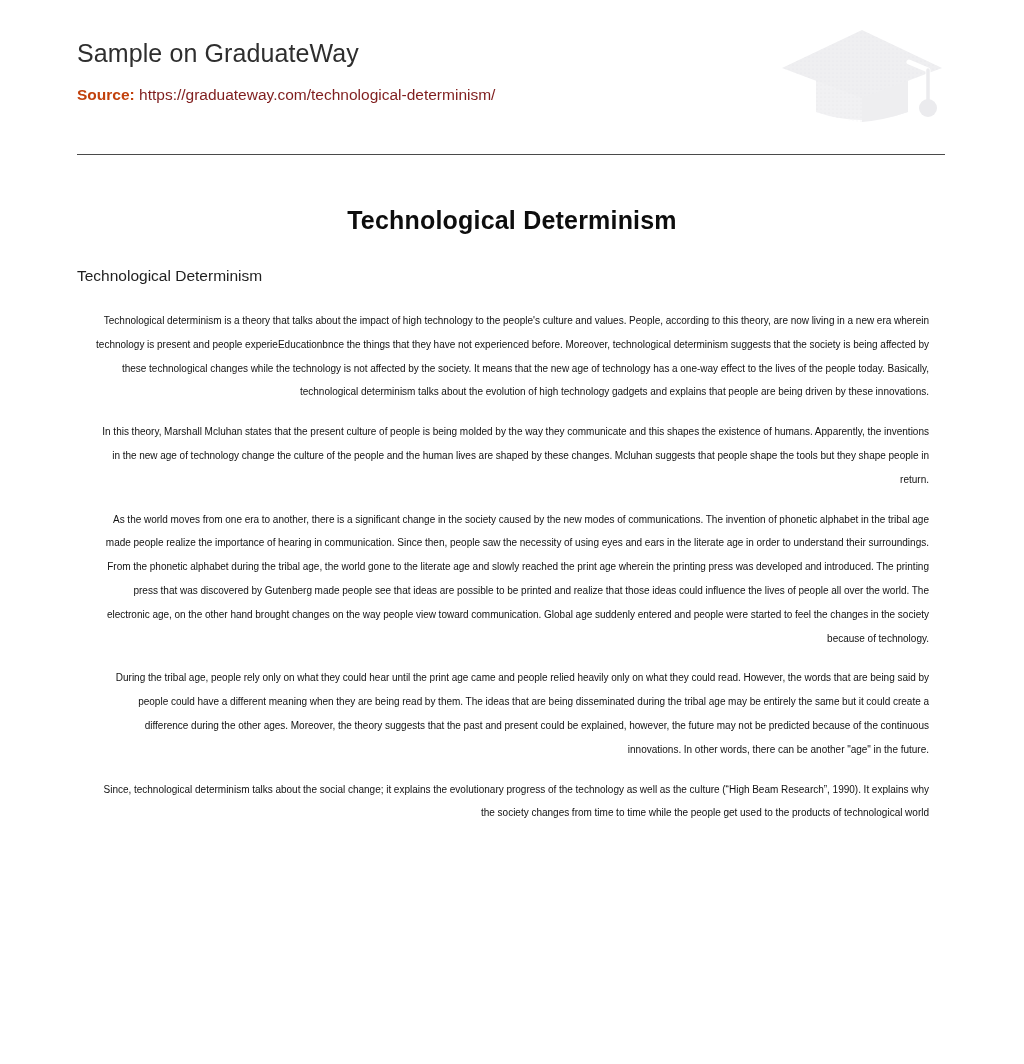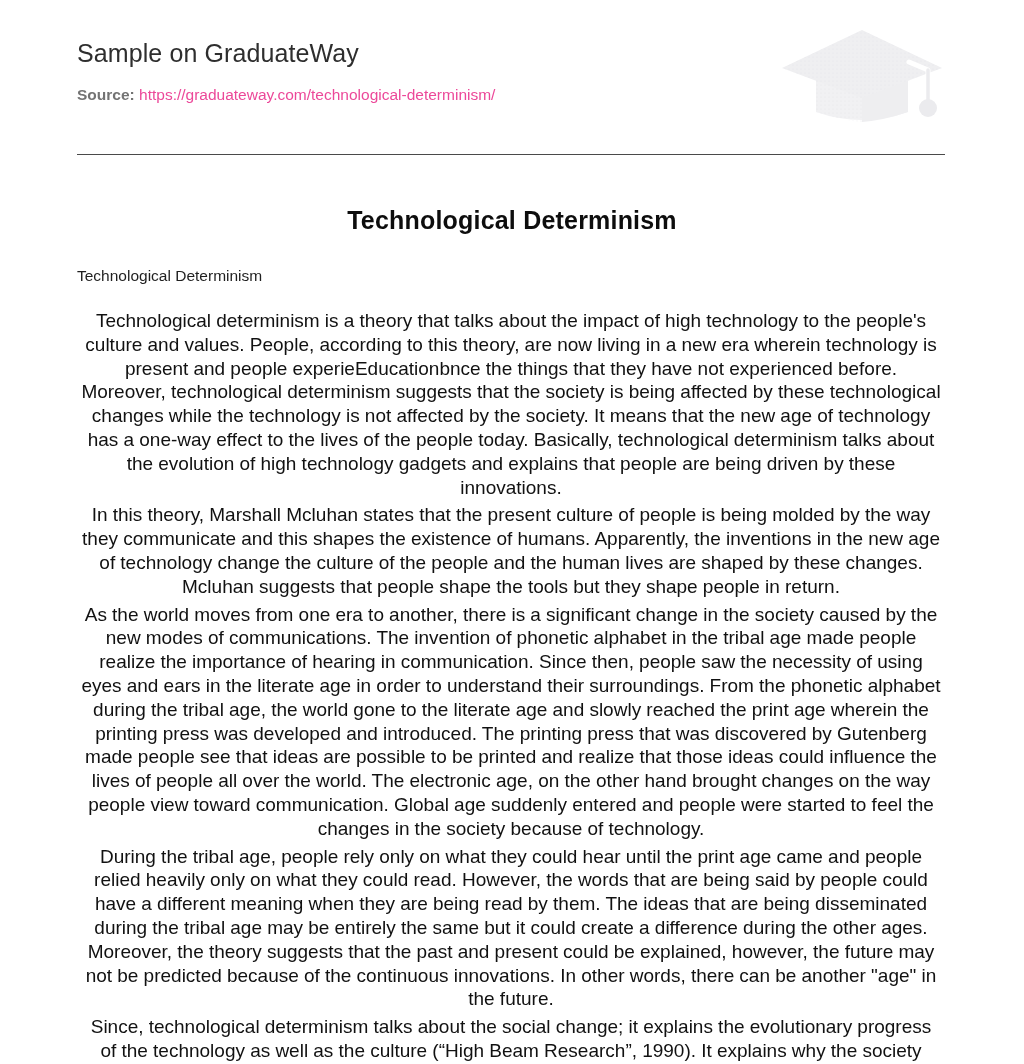--- a/index.html
+++ b/index.html
@@ -45,25 +45,25 @@
 
   .source-line {
     margin-top: 17px;
     font-size: 15.5px;
     line-height: 20px;
     color: #2e2e2e;
     white-space: nowrap;
   }
   .source-label {
     font-weight: 700;
-    color: #737373;
+    color: #c2410c;
   }
   .source-url {
     font-weight: 400;
-    color: #ec4899;
+    color: #7f1d1d;
   }
 
   
   .logo-wrap {
     position: absolute;
     top: 24px;
     right: 76px;
     width: 172px;
     height: 112px;
     pointer-events: none;
@@ -111,25 +111,25 @@
 
   .section-heading {
     font-size: 15.5px;
     font-weight: 400;
     color: #1f1f1f;
     line-height: 22px;
     margin: 0 0 22px 0;
   }
 
   .para {
-    font-size: 19px;
+    font-size: 10px;
     line-height: 23.8px;
     color: #111111;
-    margin: 4px;
-    text-align: center;
+    margin: 16px;
+    text-align: right;
     word-spacing: -0.1px;
   }
 </style>
 </head>
 <body>
 
 <div class="page">
 
   <div class="header">
     <div class="site-title">Sample on GraduateWay</div>

